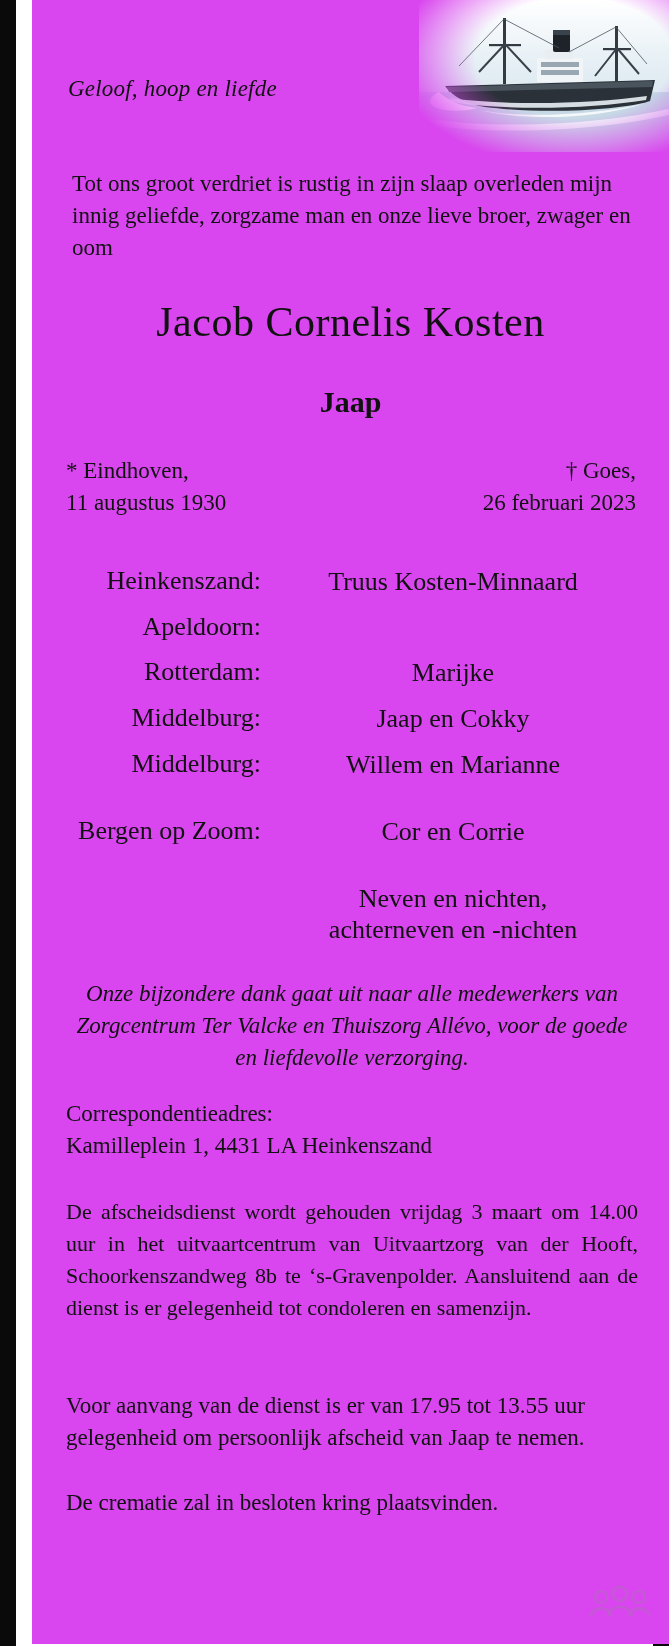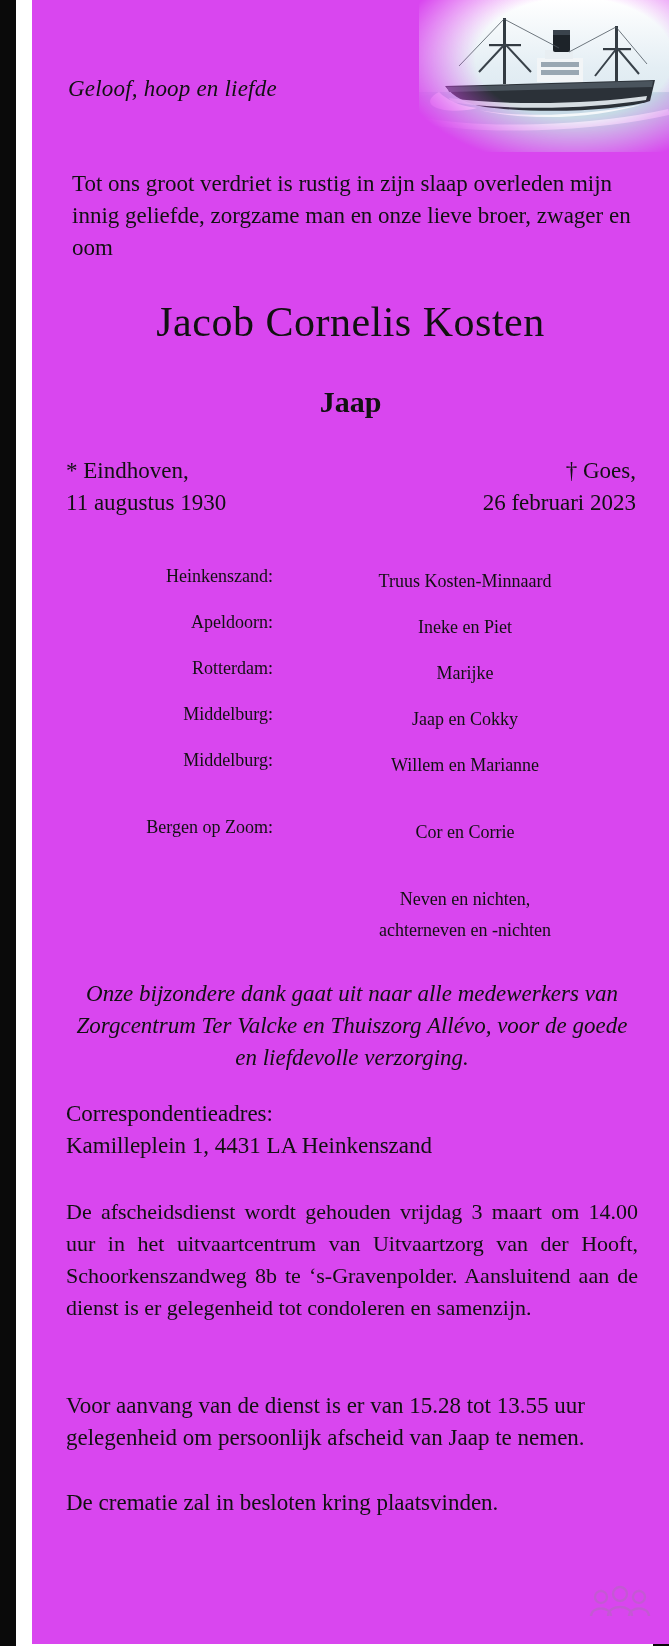--- a/index.html
+++ b/index.html
@@ -96,24 +96,24 @@
   .dates .row {
     display: flex;
     justify-content: space-between;
   }
   .dates .left { text-align: left; }
   .dates .right { text-align: right; }
 
   
   .family {
     position: absolute;
-    left: 37px;
+    left: 25px;
     top: 566px;
     width: 570px;
-    font-size: 18px;
+    font-size: 26px;
   }
   .fam-row {
     display: flex;
     margin-bottom: 15px;
   }
   .fam-row.gap { margin-top: 36px; }
   .fam-place {
     width: 222px;
     text-align: right;
     padding-right: 18px;
@@ -264,21 +264,20 @@
       </div>
     </div>
 
     <div class="family">
       <div class="fam-row">
         <div class="fam-place">Heinkenszand:</div>
         <div class="fam-names">Truus Kosten-Minnaard</div>
       </div>
       <div class="fam-row">
         <div class="fam-place">Apeldoorn:</div>
-        <div class="fam-names">Ineke en Piet</div>
       </div>
       <div class="fam-row">
         <div class="fam-place">Rotterdam:</div>
         <div class="fam-names">Marijke</div>
       </div>
       <div class="fam-row">
         <div class="fam-place">Middelburg:</div>
         <div class="fam-names">Jaap en Cokky</div>
       </div>
       <div class="fam-row">
@@ -297,21 +296,21 @@
     </div>
 
     <div class="thanks">Onze bijzondere dank gaat uit naar alle medewerkers van Zorgcentrum Ter Valcke en Thuiszorg Allévo, voor de goede en liefdevolle verzorging.</div>
 
     <div class="corr">
       <div>Correspondentieadres:</div>
       <div>Kamilleplein 1, 4431 LA  Heinkenszand</div>
     </div>
 
     <div class="para1">De afscheidsdienst wordt gehouden vrijdag 3 maart om 14.00 uur in het uitvaartcentrum van Uitvaartzorg van der Hooft, Schoorkenszandweg 8b te ‘s-Gravenpolder. Aansluitend aan de dienst is er gelegenheid tot condoleren en samenzijn.</div>
-    <div class="para2">Voor aanvang van de dienst is er van 15.28 tot 13.55 uur gelegenheid om persoonlijk afscheid van Jaap te nemen.</div>
+    <div class="para2">Voor aanvang van de dienst is er van 17.95 tot 13.55 uur gelegenheid om persoonlijk afscheid van Jaap te nemen.</div>
     <div class="para3">De crematie zal in besloten kring plaatsvinden.</div>
 
     <div class="watermark">
       <svg width="66" height="52" viewBox="0 0 66 52" xmlns="http://www.w3.org/2000/svg">
         <g fill="none" stroke="#8d8d8d" stroke-width="2.4">
           <circle cx="14" cy="15" r="6"></circle>
           <path d="M4,34 C4,24 24,24 24,34"></path>
           <circle cx="33" cy="12" r="7"></circle>
           <path d="M21,34 C21,22 45,22 45,34"></path>
           <circle cx="52" cy="15" r="6"></circle>

